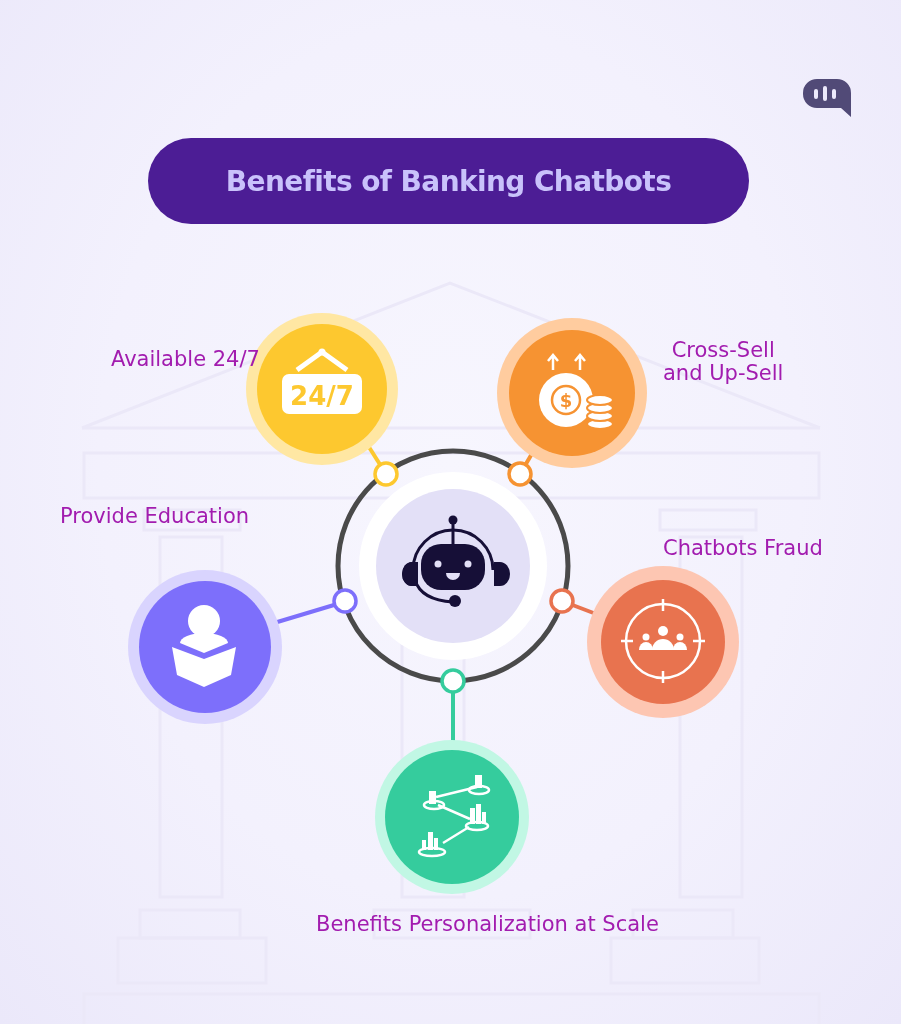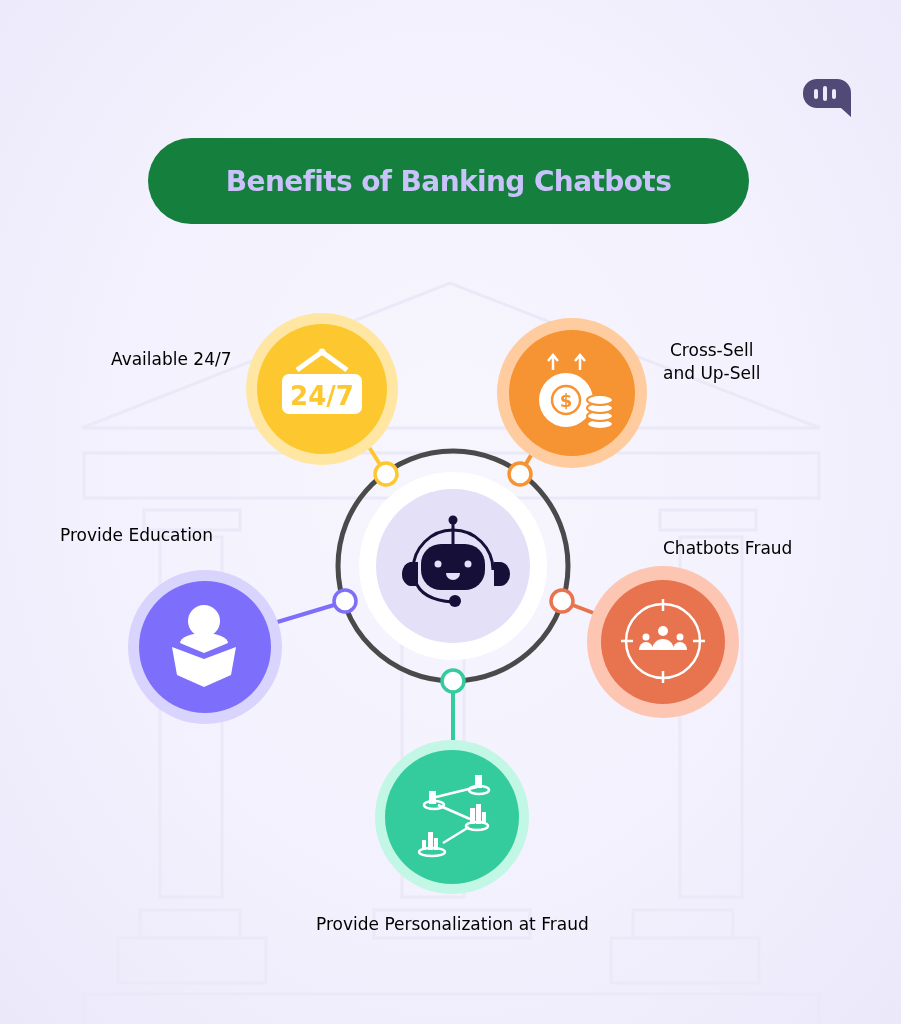--- a/index.html
+++ b/index.html
@@ -5,30 +5,30 @@
   html, body { margin:0; padding:0; }
   body {
     width:901px; height:1024px; overflow:hidden; position:relative;
     background: radial-gradient(ellipse at 50% 45%, #f7f6fe 0%, #f3f1fd 55%, #ebe8fa 100%);
     font-family: "DejaVu Sans", "Liberation Sans", sans-serif;
   }
   .bg-svg { position:absolute; left:0; top:0; width:901px; height:1024px; }
   .logo { position:absolute; left:803px; top:77px; width:48px; height:42px; }
   .title-pill {
     position:absolute; left:148px; top:138px; width:601px; height:86px;
-    background:#15803d; border-radius:43px;
+    background:#4c1d95; border-radius:43px;
     display:flex; align-items:center; justify-content:center;
   }
   .title-text {
     color:#c9c2fb; font-family:"DejaVu Sans", sans-serif; font-weight:bold;
     font-size:28px; letter-spacing:-0.6px;
   }
   .lbl {
-    position:absolute; color:#000000; font-family:"DejaVu Sans", sans-serif;
-    font-size:17px; line-height:23px; white-space:nowrap;
+    position:absolute; color:#a21caf; font-family:"DejaVu Sans", sans-serif;
+    font-size:21px; line-height:23px; white-space:nowrap;
   }
   .diagram-svg { position:absolute; left:0; top:0; width:901px; height:1024px; }
 </style>
 </head>
 <body>
 
 <svg class="bg-svg" viewBox="0 0 901 1024">
   <g fill="none" stroke="#ebe8f8" stroke-width="3">
     <polyline points="82,428 450,283 820,428"></polyline>
     <line x1="82" y1="428" x2="820" y2="428"></line>
@@ -176,15 +176,15 @@
   <circle cx="345" cy="601" r="11" fill="#fff" stroke="#7d6ffb" stroke-width="3.5"></circle>
   <circle cx="562" cy="601" r="11" fill="#fff" stroke="#e8734f" stroke-width="3.5"></circle>
   <circle cx="453" cy="681" r="11" fill="#fff" stroke="#35cc9d" stroke-width="3.5"></circle>
 </svg>
 
 <div class="lbl" style="left:111px; top:348px;">Available 24/7</div>
 <div class="lbl" style="left:663px; top:339px;text-align:center;">
   <div>Cross-Sell</div>
   <div>and Up-Sell</div>
 </div>
-<div class="lbl" style="left:60px; top:524px;">Provide Education</div>
+<div class="lbl" style="left:60px; top:505px;">Provide Education</div>
 <div class="lbl" style="left:663px; top:537px;">Chatbots Fraud</div>
-<div class="lbl" style="left:316px; top:913px;">Provide Personalization at Fraud</div>
+<div class="lbl" style="left:316px; top:913px;">Benefits Personalization at Scale</div>
 
 </body></html>

